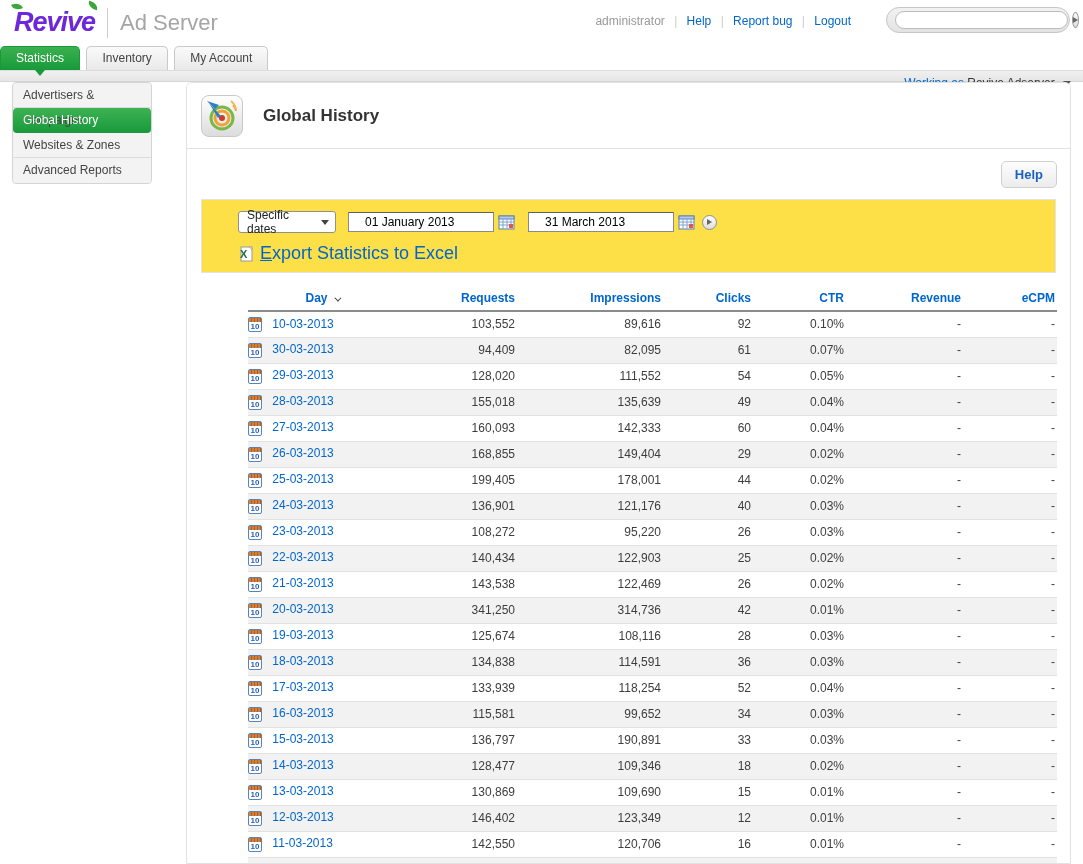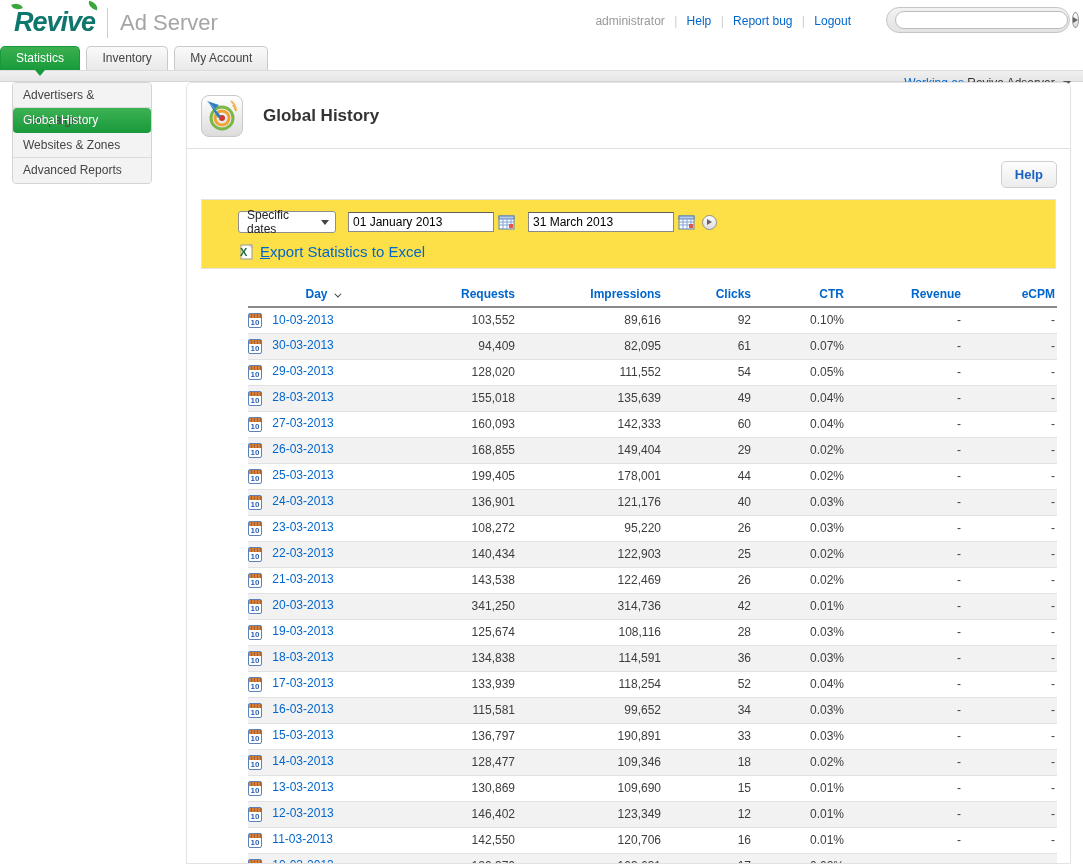--- a/index.html
+++ b/index.html
@@ -2,21 +2,21 @@
 <html><head>
 <meta charset="utf-8">
 <style>
   * { margin:0; padding:0; box-sizing:border-box; }
   html,body { width:1083px; height:864px; overflow:hidden; background:#fff;
               font-family:"Liberation Sans", sans-serif; }
 
   
   .topbar { position:relative; height:46px; background:#fff; }
   .logo { position:absolute; left:14px; top:7px; display:flex; align-items:center; }
-  .logo-main { font-size:27px; font-weight:bold; font-style:italic; color:#0f766e;
+  .logo-main { font-size:27px; font-weight:bold; font-style:italic; color:#6d28d9;
                letter-spacing:-1px; position:relative; }
   .leaf { position:absolute; width:10px; height:7px; background:#3aa63c;
           border-radius:0 90% 0 90%; }
   .leaf1 { top:-4px; left:-2px; transform:rotate(-20deg); }
   .leaf2 { top:-5px; right:-3px; transform:rotate(15deg); }
   .logo-div { width:1px; height:30px; background:#ccc; margin:0 12px; }
   .logo-sub { font-size:22px; color:#a5a5a5; }
 
   .top-links { position:absolute; right:232px; top:14px; font-size:12px; color:#aaa; }
   .top-links a { color:#0066cc; text-decoration:none; }
@@ -88,31 +88,31 @@
   .filterbox { margin:10px 14px 15px; background:#fde047; border:1px solid #e3e3e3;
                padding:11px 0 8px 36px; }
   .filter-row1 { display:flex; align-items:center; }
   .fake-select { display:inline-flex; align-items:center; justify-content:space-between;
                  width:98px; height:22px; background:#fff; border:1px solid #8f8f8f;
                  border-radius:3px; font-size:12px; color:#222; padding:0 6px 0 8px;
                  cursor:pointer; }
   .sel-caret { width:0; height:0; border-left:4px solid transparent;
                border-right:4px solid transparent; border-top:5px solid #444; }
   .date-input { width:146px; height:20px; border:1px solid #8a8a8a; border-top-color:#5f5f5f;
-                font-size:12px; padding:0 4px; margin-left:12px; outline:none;
+                font-size:12px; padding:0 16px; margin-left:12px; outline:none;
                 font-family:"Liberation Sans", sans-serif; }
   .cal-btn { width:18px; height:17px; margin-left:4px; background:none; border:none;
              cursor:pointer; display:inline-flex; }
   .go-btn { width:15px; height:15px; border-radius:50%; border:1px solid #8f8f8f;
             background:linear-gradient(#fdfdfd,#dedede); margin-left:6px;
             display:inline-flex; align-items:center; justify-content:center; cursor:pointer; }
   .tri-right { width:0; height:0; border-top:3px solid transparent;
                border-bottom:3px solid transparent; border-left:5px solid #666; }
   .filter-row2 { margin-top:10px; display:flex; align-items:center; }
-  .export-link { font-size:15px; color:#0066cc; text-decoration:none; margin-left:6px;
+  .export-link { font-size:18px; color:#0066cc; text-decoration:none; margin-left:6px;
                  display:inline-block; }
   .export-link::first-letter { text-decoration:underline; }
 
   
   .stats-table { margin-left:61px; width:809px; border-collapse:collapse; font-size:12px; }
   .stats-table th { color:#0066cc; font-weight:bold; text-align:right;
                     padding:3px 2px 5px 0; border-bottom:2px solid #8b8b8b; cursor:pointer; }
   .stats-table th.col-day { text-align:center; }
   .stats-table td { height:26px; text-align:right; color:#3d3d3d;
                     border-bottom:1px solid #e1e1e1; padding-right:2px; }

